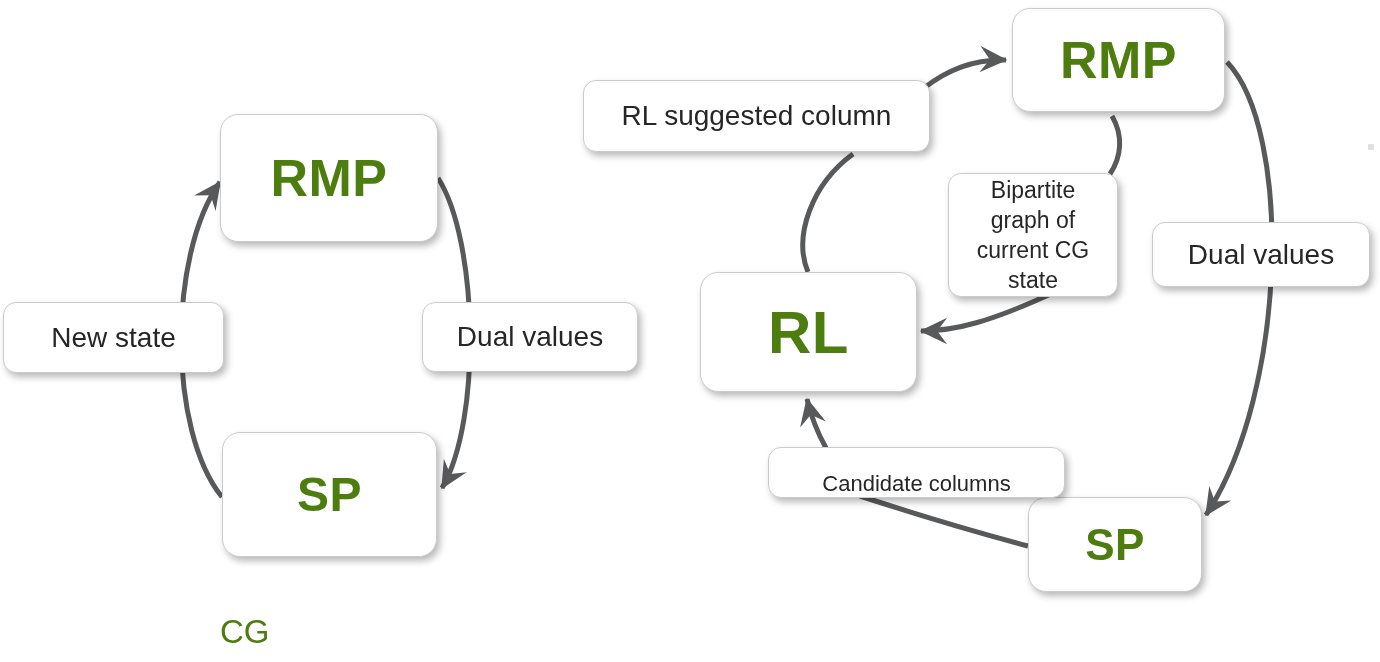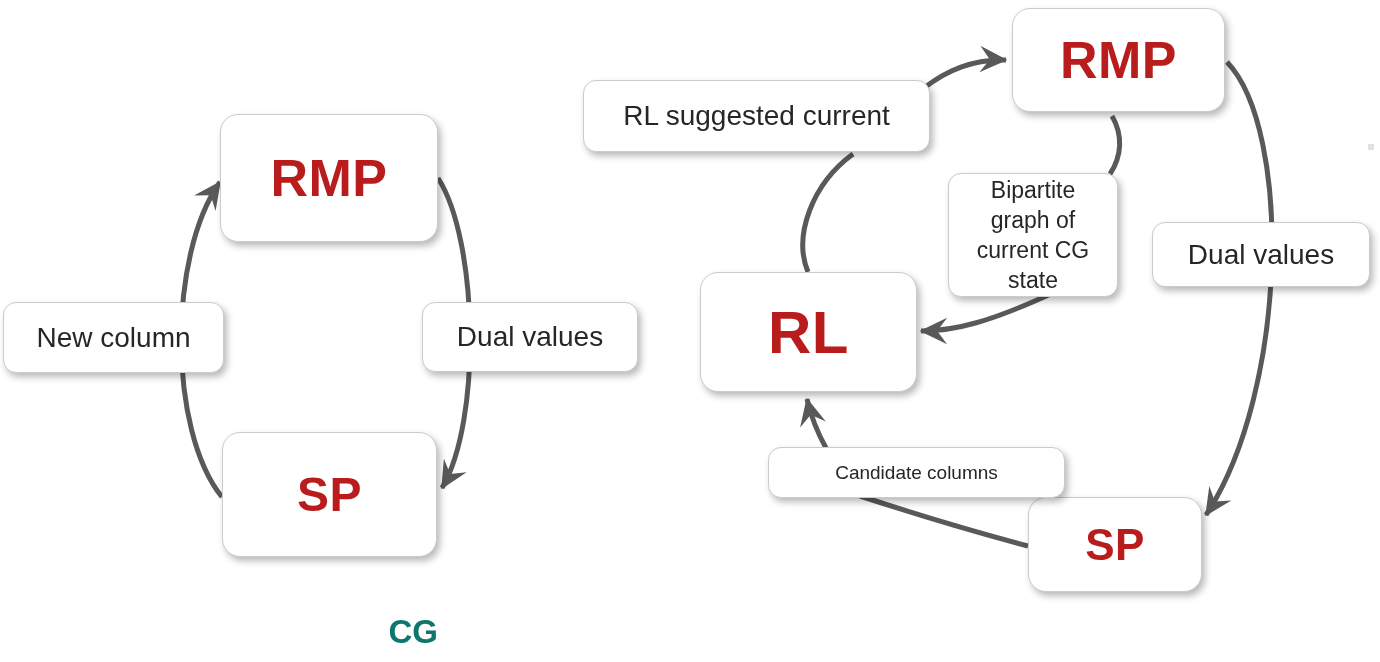--- a/index.html
+++ b/index.html
@@ -23,33 +23,33 @@
     box-shadow: 3px 4px 7px rgba(0,0,0,0.28);
     display: flex;
     align-items: center;
     justify-content: center;
     box-sizing: border-box;
     text-align: center;
   }
   .node {
     border-radius: 18px;
     font-weight: 700;
-    color: #b91c1c;
+    color: #4d7c0f;
     letter-spacing: 0.5px;
   }
   .edge-label {
     border-radius: 13px;
     font-weight: 400;
     color: #262626;
   }
   .caption {
     position: absolute;
-    font-weight: 700;
-    color: #0f766e;
-    text-align: right;
+    font-weight: 400;
+    color: #4d7c0f;
+    text-align: left;
   }
   .caption.sans { font-family: "Liberation Sans", sans-serif; }
   .caption.slab { font-family: "DejaVu Serif", "Liberation Serif", serif; }
   .stray {
     position: absolute;
     left: 1368px; top: 144px;
     width: 6px; height: 6px;
     background: #c6c6c6;
     opacity: 0.55;
     border-radius: 1px;
@@ -79,44 +79,44 @@
     <path d="M 1227,62 C 1292,130 1288,390 1206,515" fill="none" stroke="#58595b" stroke-width="5" marker-end="url(#ah)"></path>
   </svg>
 
   <div class="box node" style="left:220px; top:114px; width:218px; height:128px; font-size:52px;">
     <span>RMP</span>
   </div>
   <div class="box node" style="left:222px; top:432px; width:215px; height:125px; font-size:48px;">
     <span>SP</span>
   </div>
   <div class="box edge-label" style="left:3px; top:302px; width:221px; height:71px; font-size:28px;">
-    <span>New column</span>
+    <span>New state</span>
   </div>
   <div class="box edge-label" style="left:422px; top:302px; width:216px; height:70px; font-size:28px;">
     <span>Dual values</span>
   </div>
   <div class="caption sans" style="left:220px; top:613px; width:218px; font-size:33px;">CG</div>
 
   <div class="box node" style="left:1012px; top:8px; width:213px; height:104px; font-size:52px;">
     <span>RMP</span>
   </div>
   <div class="box node" style="left:700px; top:272px; width:217px; height:120px; font-size:60px;">
     <span>RL</span>
   </div>
   <div class="box node" style="left:1028px; top:497px; width:174px; height:95px; font-size:44px;">
     <span>SP</span>
   </div>
   <div class="box edge-label" style="left:583px; top:80px; width:347px; height:72px; font-size:28px;">
-    <span>RL suggested current</span>
+    <span>RL suggested column</span>
   </div>
   <div class="box edge-label" style="left:948px; top:173px; width:170px; height:124px; font-size:23px; line-height:30px; padding:0 16px;">
     <span>Bipartite graph of current CG state</span>
   </div>
   <div class="box edge-label" style="left:1152px; top:222px; width:218px; height:65px; font-size:28px;">
     <span>Dual values</span>
   </div>
-  <div class="box edge-label" style="left:768px; top:447px; width:297px; height:51px; font-size:19px;">
+  <div class="box edge-label" style="left:768px; top:447px; width:297px; height:51px; font-size:22px;align-items:flex-end;">
     <span>Candidate columns</span>
   </div>
 
   <div class="stray"></div>
 
 </div>
 
 </body></html>

